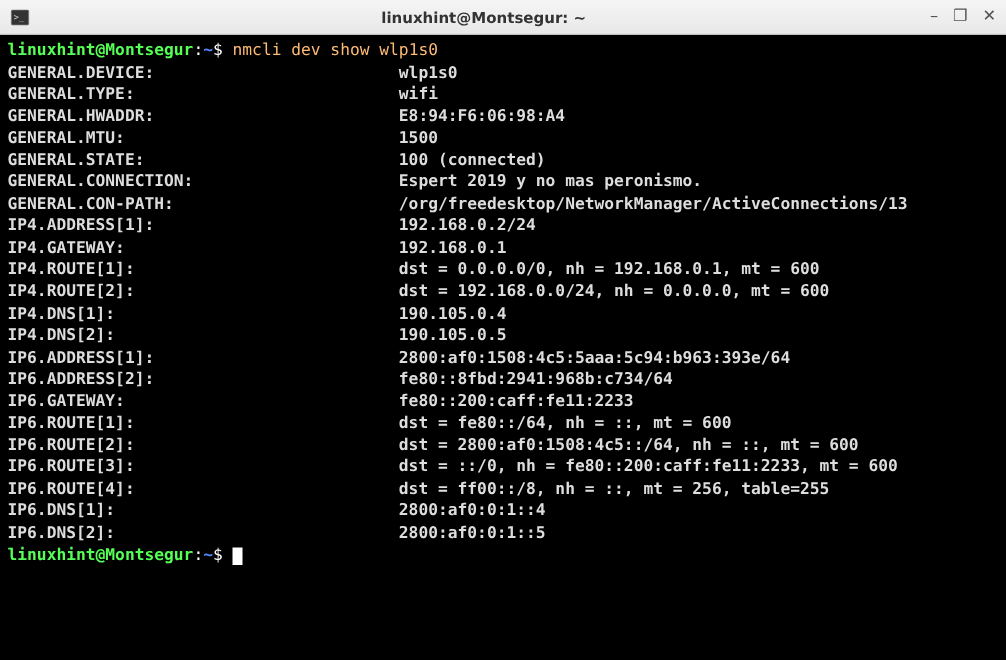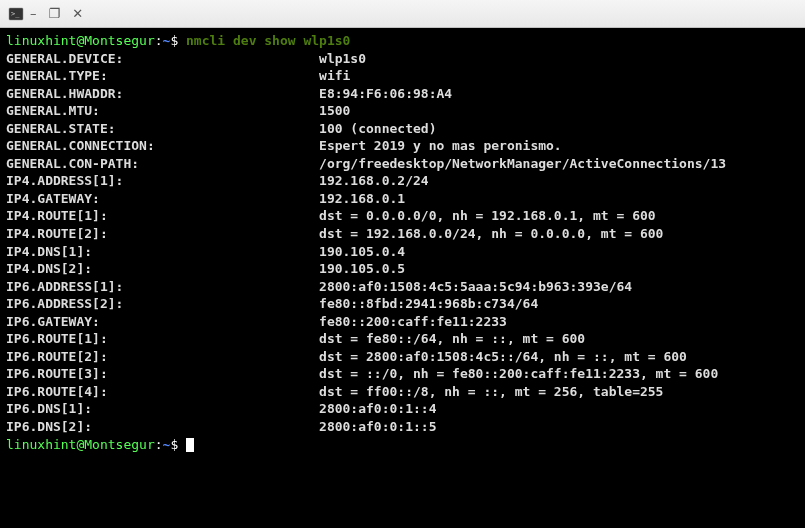--- a/index.html
+++ b/index.html
@@ -55,32 +55,31 @@
       padding: 4px 6px;
       font-size: 13px;
       line-height: 1.35;
       color: #ccc;
       overflow: hidden;
       white-space: pre-wrap;
       word-break: break-all;
     }
     .prompt-user {
       color: #55ff55;
-      font-weight: normal;
+      font-weight: bold;
     }
     .prompt-path {
       color: #5588ff;
       font-weight: bold;
     }
     .prompt-dollar {
       color: #ffffff;
     }
     .cmd {
-      color: #4d7c0f;
-      font-weight: bold;
+      color: #fdba74;
     }
     .kv-line {
       color: #dddddd;
       display: block;
       font-weight: bold;
     }
     .cursor {
       display: inline-block;
       width: 8px;
       height: 14px;
@@ -91,20 +90,21 @@
 </head>
 <body>
 
 <div class="titlebar">
   <div class="titlebar-icon">
     <svg width="16" height="16" viewBox="0 0 16 16">
       <rect x="1" y="2" width="14" height="12" rx="1" fill="#333" stroke="#888" stroke-width="0.5"></rect>
       <text x="3" y="10" font-size="7" fill="#ccc" font-family="monospace">&gt;_</text>
     </svg>
   </div>
+  <div class="titlebar-title">linuxhint@Montsegur: ~</div>
   <div class="titlebar-controls">
     <span>–</span>
     <span>❐</span>
     <span>✕</span>
   </div>
 </div>
 
 <div class="terminal" id="terminal"><div><span><span class="prompt-user">linuxhint@Montsegur</span><span class="prompt-dollar">:</span><span class="prompt-path">~</span><span class="prompt-dollar">$ </span></span><span class="cmd">nmcli dev show wlp1s0</span></div><div class="kv-line">GENERAL.DEVICE:                         wlp1s0</div><div class="kv-line">GENERAL.TYPE:                           wifi</div><div class="kv-line">GENERAL.HWADDR:                         E8:94:F6:06:98:A4</div><div class="kv-line">GENERAL.MTU:                            1500</div><div class="kv-line">GENERAL.STATE:                          100 (connected)</div><div class="kv-line">GENERAL.CONNECTION:                     Espert 2019 y no mas peronismo.</div><div class="kv-line">GENERAL.CON-PATH:                       /org/freedesktop/NetworkManager/ActiveConnections/13</div><div class="kv-line">IP4.ADDRESS[1]:                         192.168.0.2/24</div><div class="kv-line">IP4.GATEWAY:                            192.168.0.1</div><div class="kv-line">IP4.ROUTE[1]:                           dst = 0.0.0.0/0, nh = 192.168.0.1, mt = 600</div><div class="kv-line">IP4.ROUTE[2]:                           dst = 192.168.0.0/24, nh = 0.0.0.0, mt = 600</div><div class="kv-line">IP4.DNS[1]:                             190.105.0.4</div><div class="kv-line">IP4.DNS[2]:                             190.105.0.5</div><div class="kv-line">IP6.ADDRESS[1]:                         2800:af0:1508:4c5:5aaa:5c94:b963:393e/64</div><div class="kv-line">IP6.ADDRESS[2]:                         fe80::8fbd:2941:968b:c734/64</div><div class="kv-line">IP6.GATEWAY:                            fe80::200:caff:fe11:2233</div><div class="kv-line">IP6.ROUTE[1]:                           dst = fe80::/64, nh = ::, mt = 600</div><div class="kv-line">IP6.ROUTE[2]:                           dst = 2800:af0:1508:4c5::/64, nh = ::, mt = 600</div><div class="kv-line">IP6.ROUTE[3]:                           dst = ::/0, nh = fe80::200:caff:fe11:2233, mt = 600</div><div class="kv-line">IP6.ROUTE[4]:                           dst = ff00::/8, nh = ::, mt = 256, table=255</div><div class="kv-line">IP6.DNS[1]:                             2800:af0:0:1::4</div><div class="kv-line">IP6.DNS[2]:                             2800:af0:0:1::5</div><div><span><span class="prompt-user">linuxhint@Montsegur</span><span class="prompt-dollar">:</span><span class="prompt-path">~</span><span class="prompt-dollar">$ </span></span><span class="cursor"></span></div></div>
 
 </body></html>

